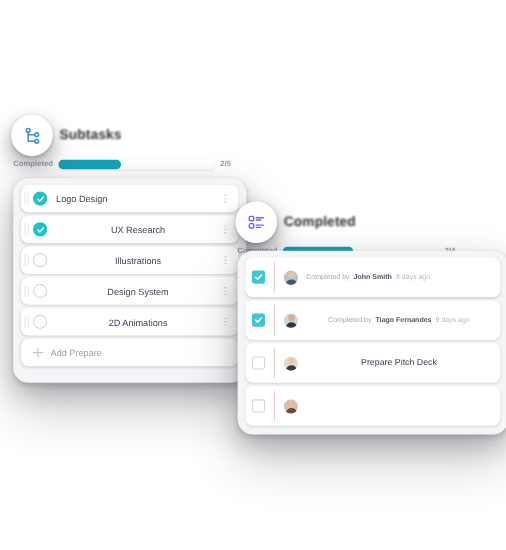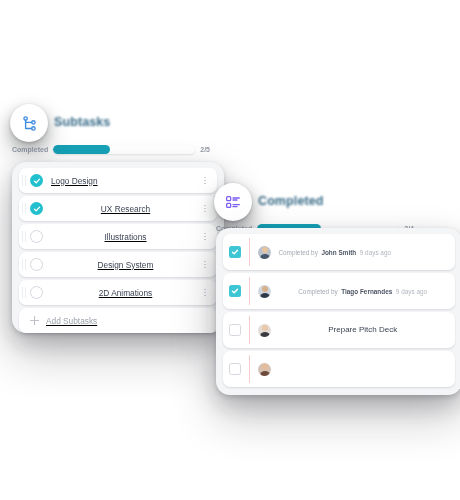--- a/index.html
+++ b/index.html
@@ -31,22 +31,21 @@
       0 2px 5px rgba(20,22,28,.16),
       0 10px 22px rgba(20,22,28,.20),
       0 22px 46px rgba(20,22,28,.24);
   }
 
   
   #subtasks-card {
     left: 12px;
     top: 162px;
     width: 198px;
-    padding: 6px 7px 0 7px;
-    text-decoration: underline;
+    padding: 6px 7px 15px 7px;
   }
 
   
   #checklist-card {
     left: 216px;
     top: 228px;
     width: 232px;
     padding: 6px 7px 8px 7px;
   }
 
@@ -75,21 +74,21 @@
       0 1px 3px rgba(20,22,28,.22),
       0 6px 14px rgba(20,22,28,.26),
       0 14px 28px rgba(20,22,28,.22);
     flex: 0 0 auto;
   }
   .badge svg { display: block; }
 
   .header-title {
     font-size: 12.5px;
     font-weight: 700;
-    color: #0c4a6e;
+    color: #000000;
     letter-spacing: .1px;
     white-space: nowrap;
     
     opacity: .82;
     filter: blur(.9px);
     margin-top: -2px;
   }
 
   .progress-row {
     display: flex;
@@ -388,21 +387,21 @@
           <div class="kebab">
             <span></span>
             <span></span>
             <span></span>
           </div>
         </div>
       </div>
 
     <div class="add-row">
       <span class="plus-icon"></span>
-      <span class="add-label">Add Subtasks</span>
+      <span class="add-label">Add Prepare</span>
     </div>
   </div>
 
   <div class="card-header" id="checklist-header">
     <div class="badge-row">
       <div class="badge">
         <span>
           <svg width="16" height="16" viewBox="0 0 24 24" fill="none" stroke="#7b5cf0" stroke-width="1.9" stroke-linecap="round" stroke-linejoin="round">
             <rect x="2.5" y="4" width="6" height="6" rx="1.4"></rect>
             <rect x="2.5" y="14" width="6" height="6" rx="1.4"></rect>

